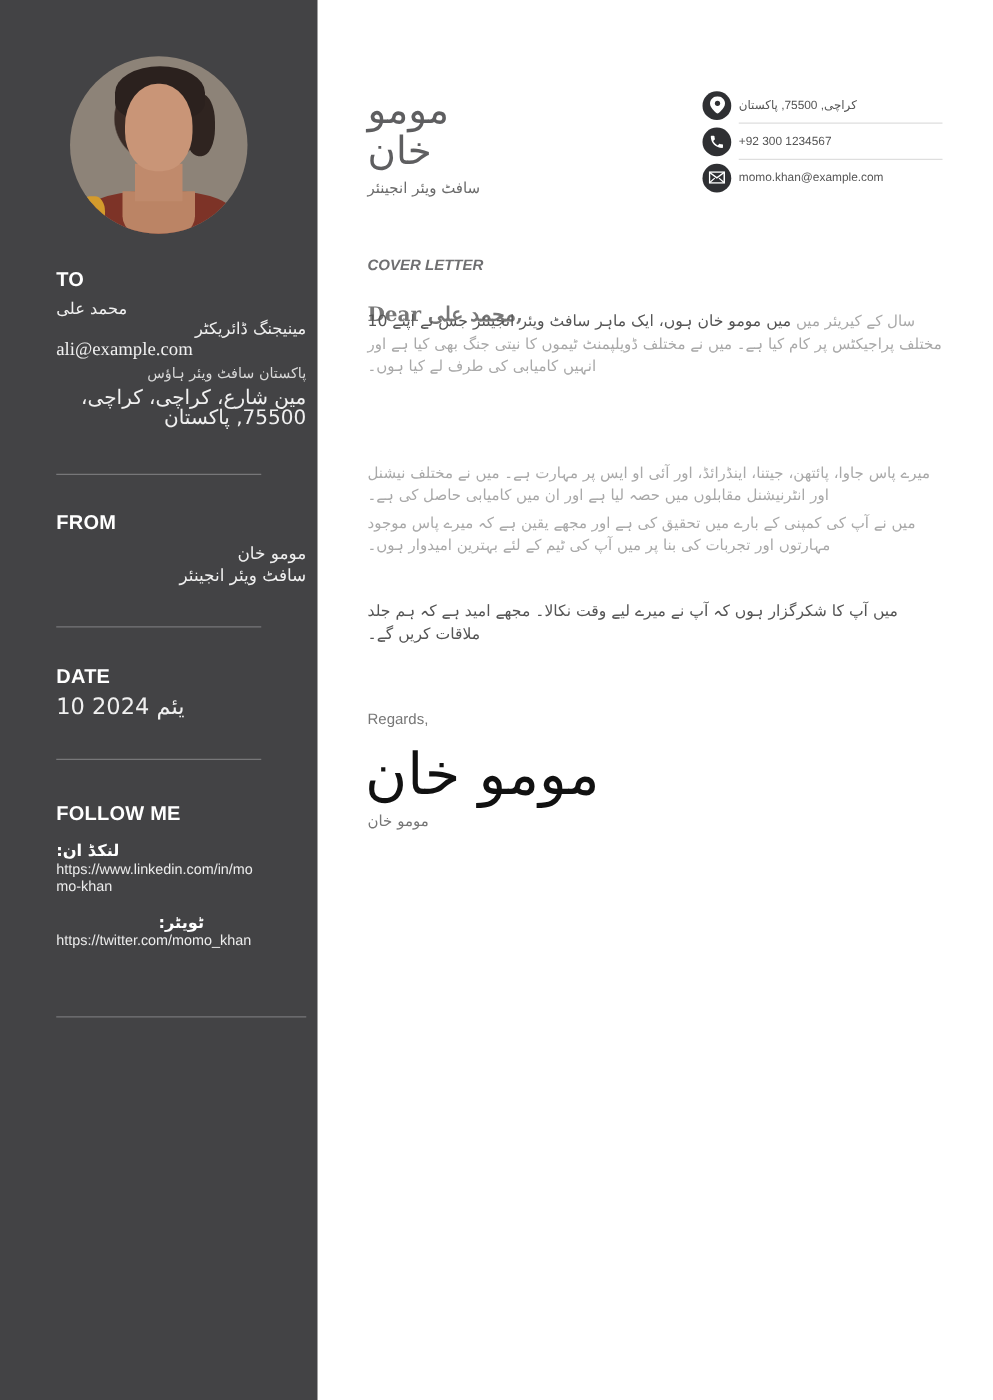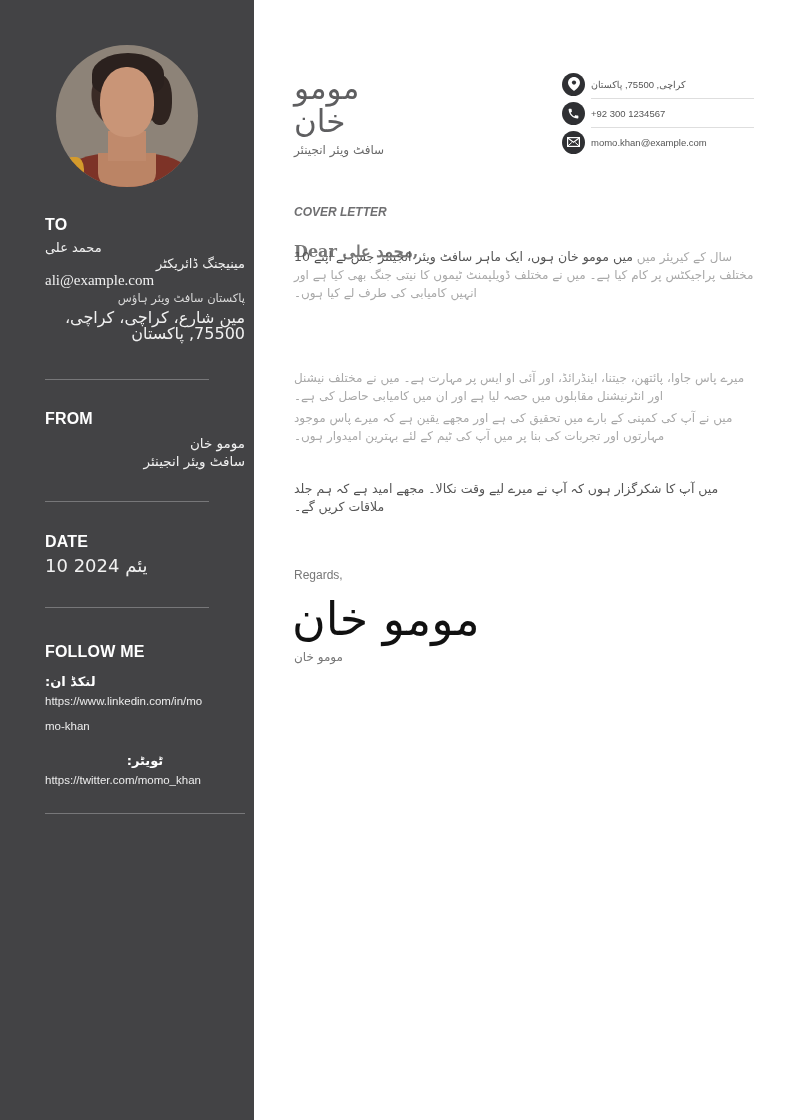--- a/index.html
+++ b/index.html
@@ -18,21 +18,21 @@
   .avatar .yellow { position:absolute; left:8px; top:112px; width:20px; height:30px; background:#d49b2c; border-radius:40%; }
 
   .sec { position:absolute; left:45px; width:200px; }
   .sec-title { font-family:"Liberation Sans", sans-serif; font-weight:bold; font-size:16px; color:#ffffff; letter-spacing:0.2px; }
   .line { font-size:13px; line-height:16px; color:#f0f0f0; }
   .line.small { font-size:16px; }
   .line.light { color:#d8d8d8; font-size:11.5px; letter-spacing:1.5px; }
   .divider { position:absolute; left:45px; height:1px; background:#777779; }
 
   .follow-label { font-size:13px; font-weight:bold; color:#ffffff; margin-top:12px; }
-  .follow-link { font-family:"Liberation Sans", sans-serif; font-size:11.5px; line-height:25px; color:#ececec; word-break:break-all; width:165px; }
+  .follow-link { font-family:"Liberation Sans", sans-serif; font-size:11.5px; line-height:14px; color:#ececec; word-break:break-all; width:165px; }
 
   .main { position:absolute; left:254px; top:0; width:540px; height:1120px; }
   .name-big { position:absolute; left:40px; top:72px; width:100px; font-size:31px; line-height:33px; color:#5e5e60; }
   .subtitle { position:absolute; left:40px; top:143px; font-size:12px; color:#6b6b6b; }
 
   .contact { position:absolute; left:308px; width:192px; }
   .contact-row { position:absolute; left:0; width:192px; height:28px; display:flex; align-items:center;text-align:right; }
   .contact-icon { width:23px; height:23px; border-radius:50%; background:#2f3033; display:flex; align-items:center; justify-content:center; flex:none; }
   .contact-text { margin-left:6px; font-size:9.5px; color:#555; font-family:"Liberation Sans", sans-serif; }
   .contact-sep { position:absolute; left:29px; width:163px; height:1px; background:#dedede; }

